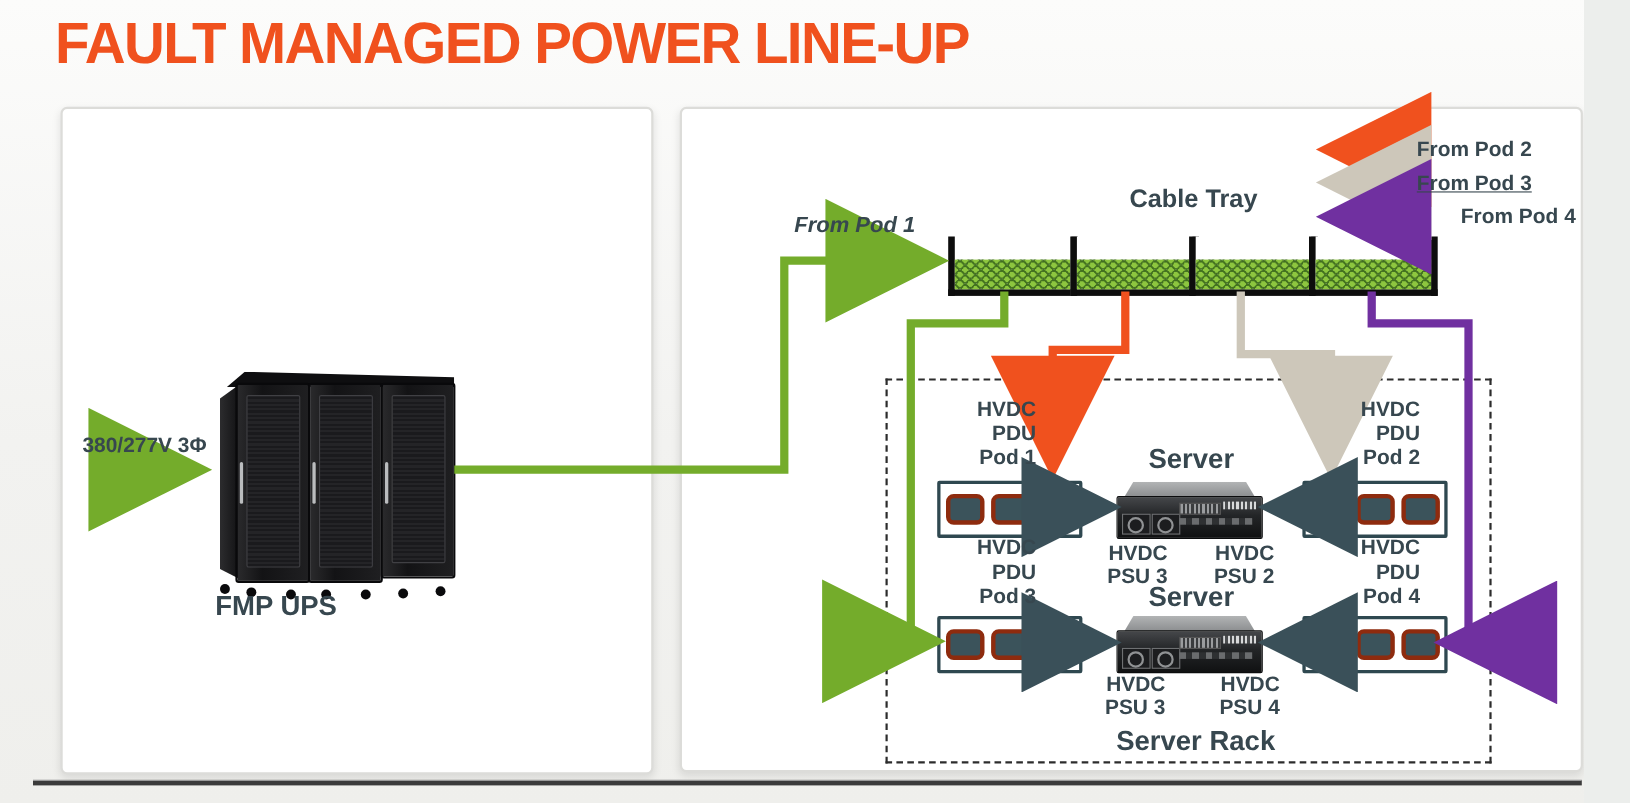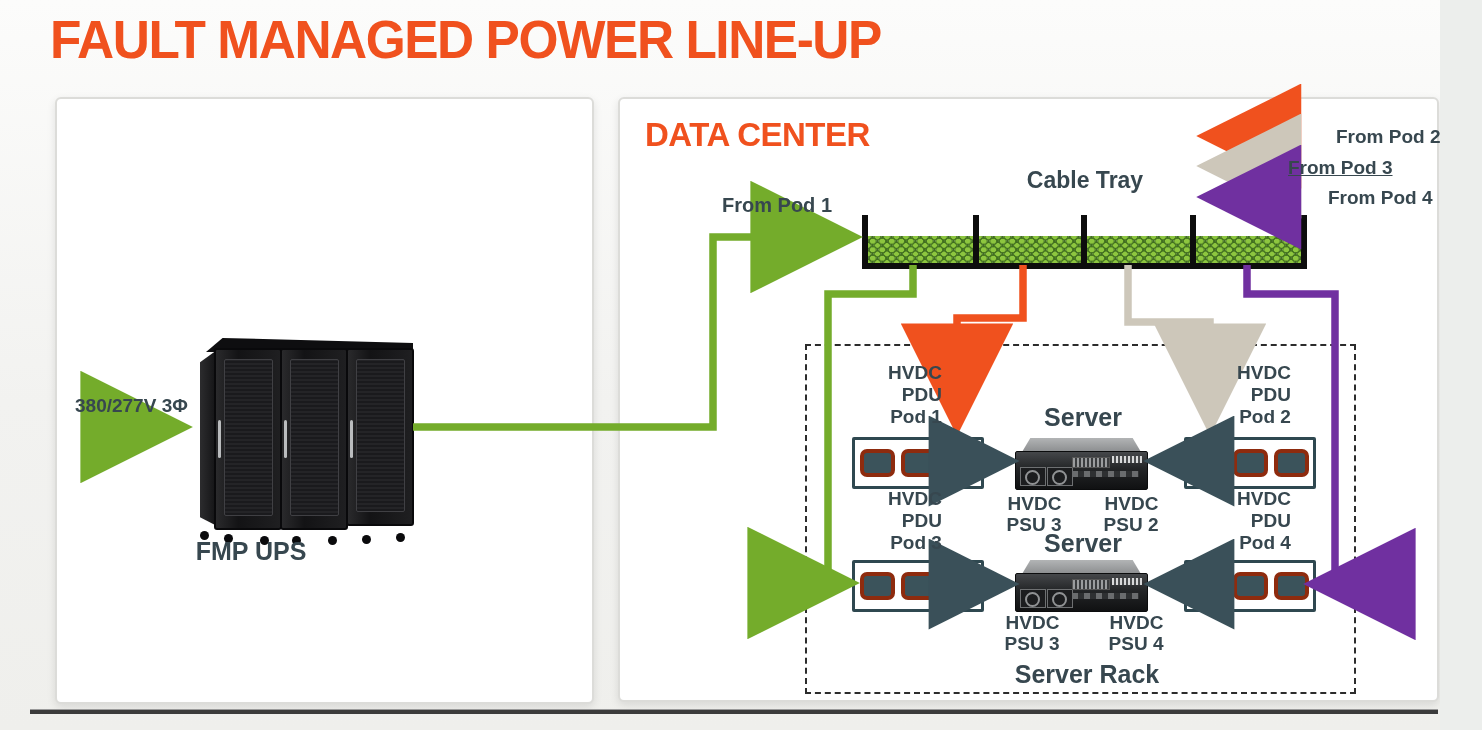--- a/index.html
+++ b/index.html
@@ -106,41 +106,40 @@
       </div>
     <div class="cab c3">
         <div class="door"></div>
         <div class="handle"></div>
       </div>
     <div class="casters"></div>
   </div>
   <div class="lbl centered" style="left:251px;top:537px;font-size:25px;">FMP UPS</div>
 
   <div class="panel right"></div>
-  <div class="panel-heading" style="left:645px;top:116px;">DATA CENTER</div>
-
-  <div class="lbl" style="left:1288px;top:126px;font-size:19px;margin-left:48px;">From Pod 2</div>
+
+  <div class="lbl" style="left:1288px;top:126px;font-size:19px;">From Pod 2</div>
   <div class="lbl" style="left:1288px;top:157px;font-size:19px;text-decoration:underline;">From Pod 3</div>
   <div class="lbl" style="left:1288px;top:187px;font-size:19px;margin-left:40px;">From Pod 4</div>
 
   <div class="lbl centered" style="left:1085px;top:167px;font-size:23px;">Cable Tray</div>
   <div class="tray" style="left:862px;width:106px;">
       <div class="cables"></div>
     </div>
   <div class="tray" style="left:973px;width:105px;">
       <div class="cables"></div>
     </div>
   <div class="tray" style="left:1081px;width:105px;">
       <div class="cables"></div>
     </div>
   <div class="tray" style="left:1190px;width:105px;">
       <div class="cables"></div>
     </div>
 
-  <div class="lbl centered" style="left:777px;top:194px;font-size:20px;">From Pod 1</div>
+  <div class="lbl centered" style="left:777px;top:194px;font-size:20px;font-style:italic;">From Pod 1</div>
 
   <div class="rack-box"></div>
 
   <div class="lbl centered" style="left:915px;top:362px;font-size:19px;line-height:22px;">
     <span>HVDC</span>
       <span>PDU</span>
       <span>Pod 1</span>
   </div>
   <div class="lbl centered" style="left:1264px;top:362px;font-size:19px;line-height:22px;">
     <span>HVDC</span>

